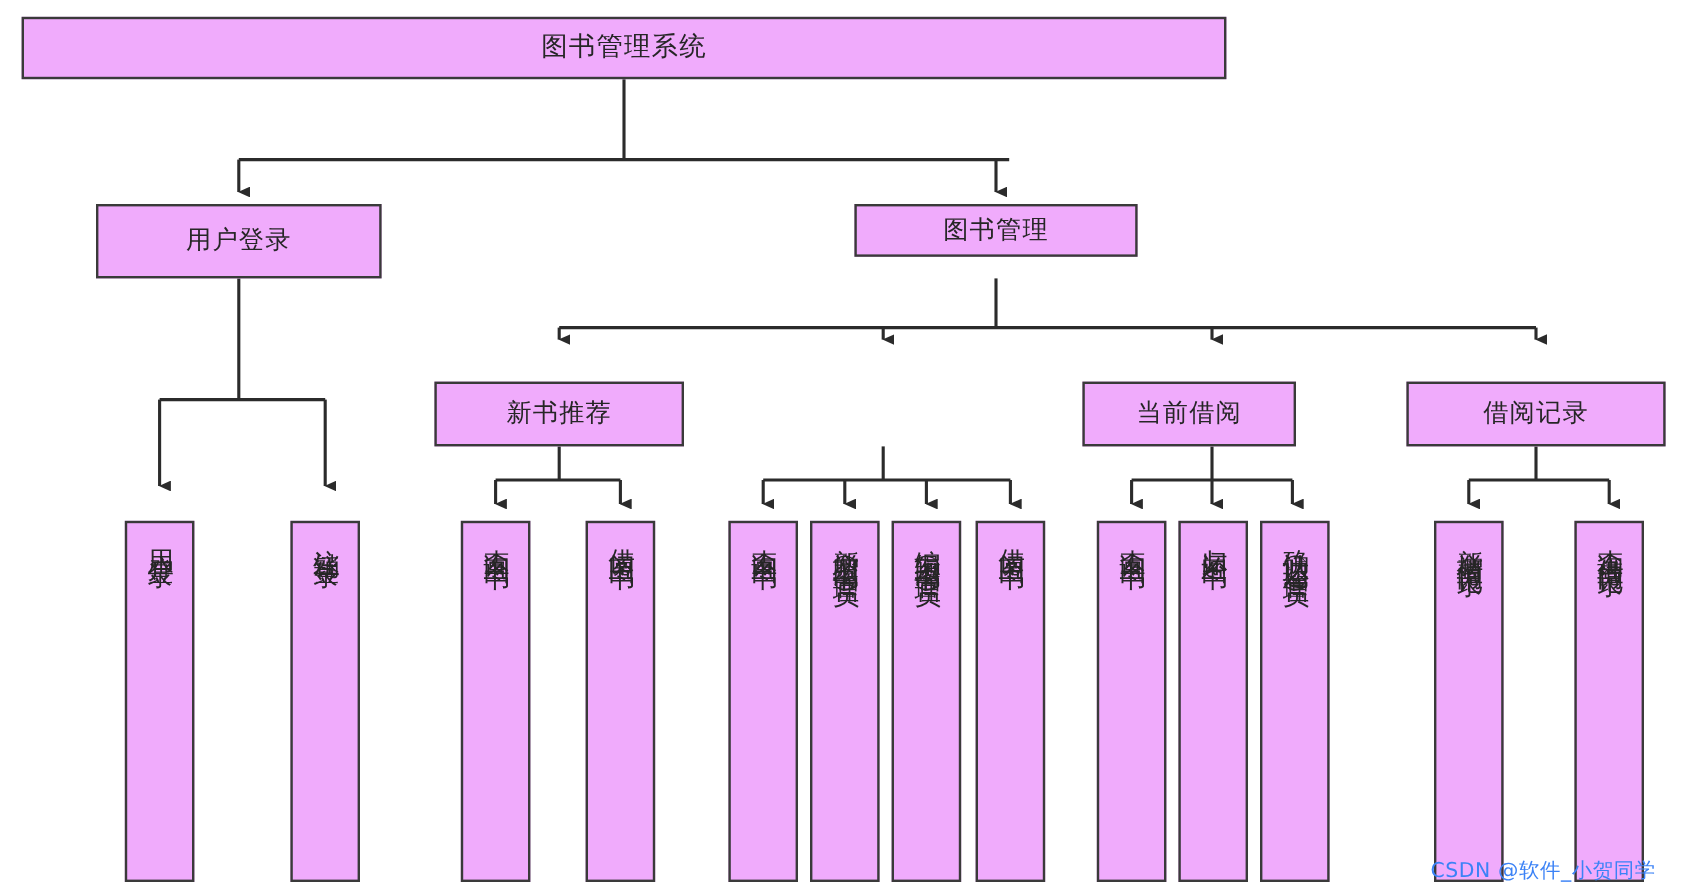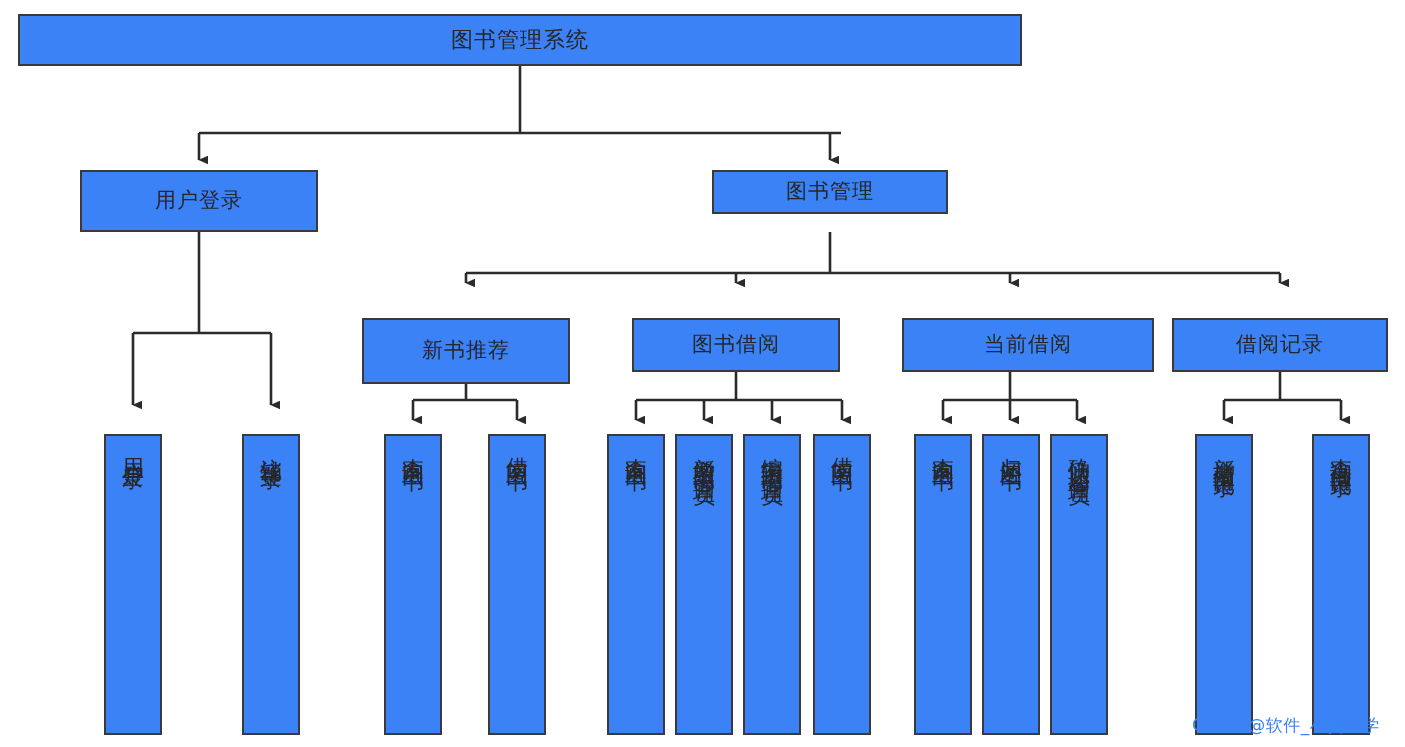--- a/index.html
+++ b/index.html
@@ -17,21 +17,21 @@
   svg#wires{
     position:absolute;
     left:0; top:0;
     width:1405px; height:747px;
     pointer-events:none;
   }
   .node{
     position:absolute;
     box-sizing:border-box;
     border:2px solid #3a3a3a;
-    background:#3b82f6;
+    background:#f0abfc;
     display:flex;
     align-items:center;
     justify-content:center;
     color:#222222;
   }
   .node .lbl{
     display:block;
     text-align:center;
     color:#262626;
     line-height:1.12;
@@ -127,29 +127,26 @@
   </div>
 
   <div class="node h-node" style="left:80px; top:170px; width:238px; height:62px;">
     <span class="lbl">用户登录</span>
   </div>
 
   <div class="node h-node" style="left:712px; top:170px; width:236px; height:44px;">
     <span class="lbl">图书管理</span>
   </div>
 
-  <div class="node h-node" style="left:362px; top:318px; width:208px; height:66px;font-family:Liberation Serif, serif;">
+  <div class="node h-node" style="left:362px; top:318px; width:208px; height:54px;font-family:Liberation Serif, serif;">
     <span class="lbl">新书推荐</span>
   </div>
 
-  <div class="node h-node" style="left:632px; top:318px; width:208px; height:54px;">
-    <span class="lbl">图书借阅</span>
-  </div>
-
-  <div class="node h-node" style="left:902px; top:318px; width:252px; height:54px;">
+
+  <div class="node h-node" style="left:902px; top:318px; width:178px; height:54px;">
     <span class="lbl">当前借阅</span>
   </div>
 
   <div class="node h-node" style="left:1172px; top:318px; width:216px; height:54px;">
     <span class="lbl">借阅记录</span>
   </div>
 
   <div class="node v-node" style="left:104px; top:434px; width:58px; height:301px;">
     <span class="lbl">用户登录</span>
   </div>

